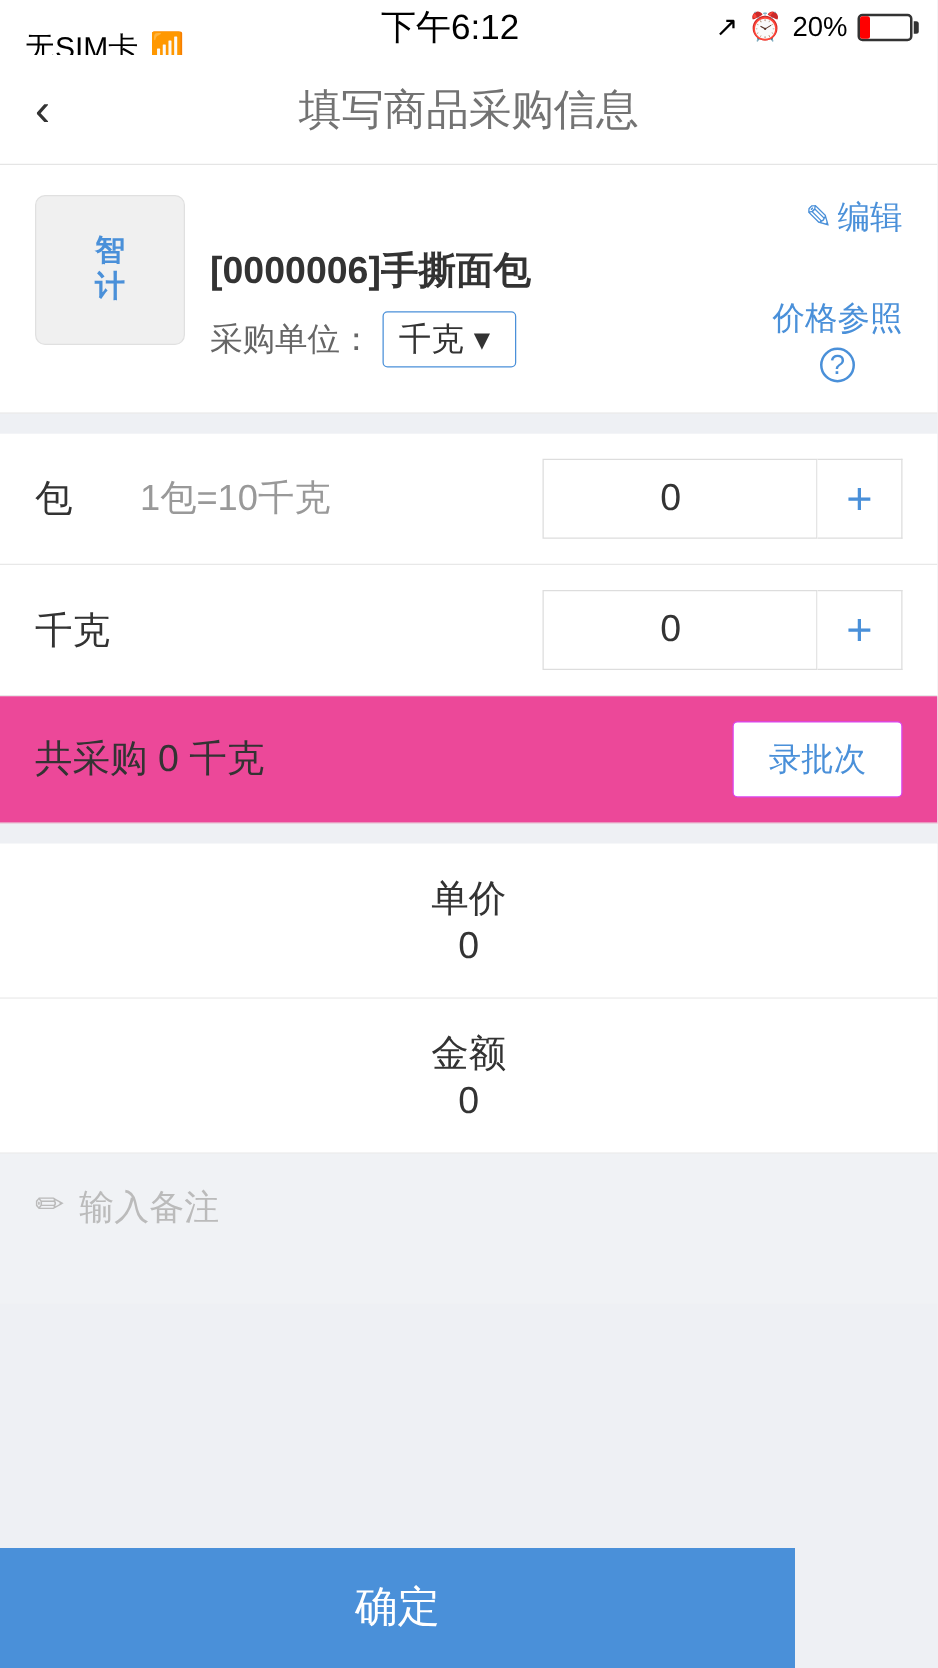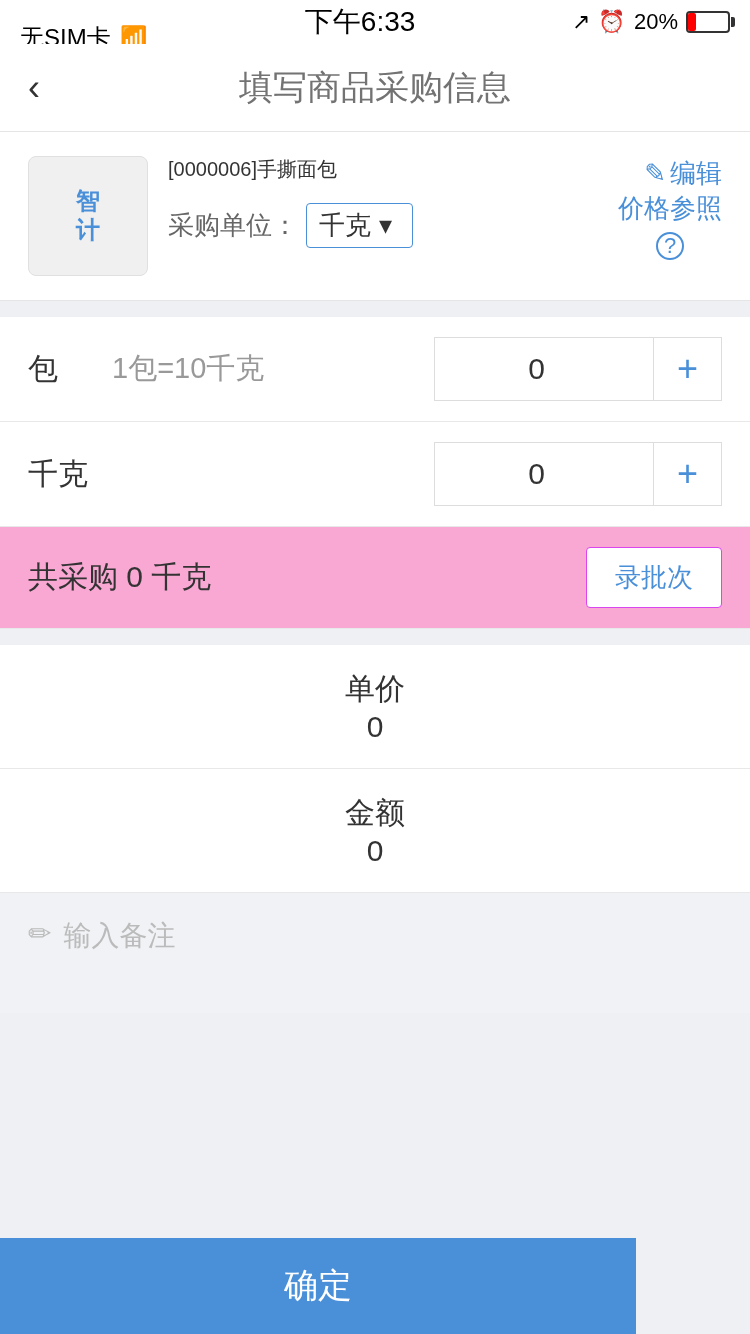--- a/index.html
+++ b/index.html
@@ -103,24 +103,25 @@
     }
     .product-info {
       flex: 1;
     }
     .product-header {
       display: flex;
       justify-content: space-between;
       align-items: flex-start;
     }
     .product-name {
-      font-size: 20px;
-      color: #333;
-      font-weight: 400;
+      font-size: 30px;
+      color: #333;
+      font-weight: 700;
       flex: 1;
+      margin-top: 40px;
     }
     .edit-btn {
       font-size: 26px;
       color: #4a90d9;
       display: flex;
       align-items: center;
       gap: 4px;
       flex-shrink: 0;
     }
     .product-unit-row {
@@ -206,21 +207,21 @@
       display: flex;
       align-items: center;
       justify-content: center;
       font-size: 36px;
       color: #4a90d9;
       cursor: pointer;
     }
 
     
     .total-row {
-      background: #f9a8d4;
+      background: #ec4899;
       display: flex;
       align-items: center;
       justify-content: space-between;
       padding: 20px 28px;
       border-bottom: 1px solid #e8e8e8;
       min-height: 88px;
     }
     .total-text {
       font-size: 30px;
       color: #333;
@@ -297,21 +298,21 @@
     .wifi-icon { font-size: 22px; }
   </style>
 </head>
 <body>
 
 <div class="status-bar">
   <div class="status-left">
     <span>无SIM卡</span>
     <span class="wifi-icon">📶</span>
   </div>
-  <div class="status-center">下午6:33</div>
+  <div class="status-center">下午6:12</div>
   <div class="status-right">
     <span>↗</span>
     <span>⏰</span>
     <span>20%</span>
     <div class="battery">
       <div class="battery-fill"></div>
     </div>
   </div>
 </div>
 

